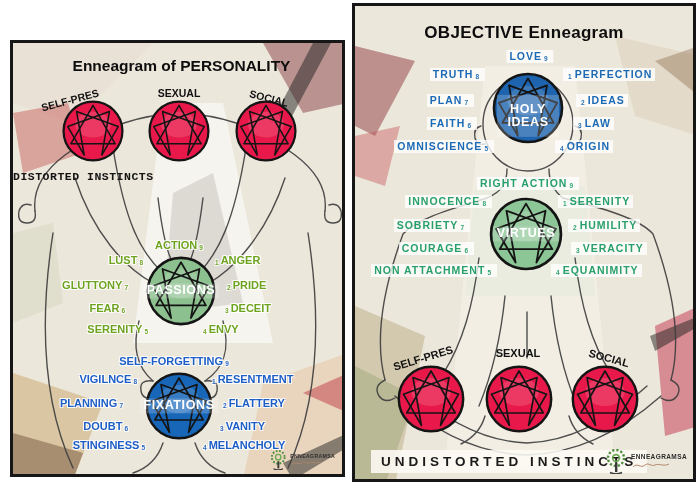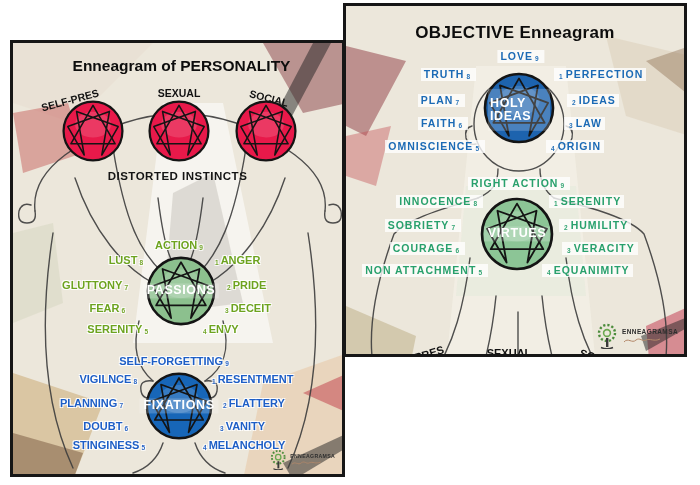--- a/index.html
+++ b/index.html
@@ -1,30 +1,30 @@
 <!DOCTYPE html>
 <html><head>
 <meta charset="utf-8">
 <style>
   html,body{margin:0;padding:0;background:#ffffff;}
   #stage{position:relative;width:700px;height:485px;background:#ffffff;overflow:hidden;
          font-family:"Liberation Sans", sans-serif;}
   .panel{position:absolute;border:3px solid #161616;background:#ece7db;overflow:hidden;box-sizing:border-box;}
   #pL{left:10px;top:40px;width:335px;height:437px;}
-  #pR{left:343px;top:3px;width:344px;height:354px;}
+  #pR{left:352px;top:3px;width:344px;height:479px;}
   .bg-art,.figure{position:absolute;left:0;top:0;pointer-events:none;}
   .ptitle{position:absolute;left:0;right:0;text-align:center;font-weight:bold;color:#0d0d0d;white-space:nowrap;}
   #pL .ptitle{top:4px;font-size:15.5px;margin-left:8px;}
   #pR .ptitle{top:6px;font-size:17px;letter-spacing:.3px;}
   .ennea{position:absolute;display:block;}
   .clabel{position:absolute;transform:translate(-50%,-50%);color:#fff;font-weight:bold;font-size:12.5px;
           letter-spacing:.6px;background:rgba(255,255,255,.2);padding:1px 4px;white-space:nowrap;line-height:1.05;}
-  .clabel.wrap{white-space:normal;width:58px;text-align:left;padding:8px 2px;}
+  .clabel.wrap{white-space:normal;width:58px;text-align:center;padding:8px 2px;margin-top:6px;}
   .ilabel{position:absolute;font-weight:bold;font-size:10.5px;color:#111;white-space:nowrap;}
-  .cap{position:absolute;left:0;right:0;text-align:center;font-weight:bold;color:#141414;}
+  .cap{position:absolute;left:0;right:0;font-weight:bold;color:#141414;font-family:Liberation Mono, monospace;}
   #pL .cap{top:127px;font-size:11.5px;letter-spacing:.5px;}
   .ucap-band{position:absolute;left:16px;top:444px;background:rgba(253,251,245,.88);color:#1b1b1b;
              font-weight:bold;font-size:13.5px;letter-spacing:4px;padding:4px 10px;white-space:nowrap;}
   .rword{position:absolute;line-height:1;white-space:nowrap;font-weight:bold;}
   .lw{font-size:11px;text-shadow:-1px -1px 0 rgba(255,255,255,.85),1px -1px 0 rgba(255,255,255,.85),
       -1px 1px 0 rgba(255,255,255,.85),1px 1px 0 rgba(255,255,255,.85);}
   .rw{font-size:10.5px;letter-spacing:1px;background:rgba(255,255,255,.78);padding:1px 3px;}
   .num{font-size:6.5px;font-weight:bold;opacity:.95;position:relative;top:1px;margin:0 2px;}
   .logo{position:absolute;display:flex;align-items:center;gap:3px;}
   #pL .logo{right:7px;bottom:4px;transform:scale(.8);transform-origin:bottom right;}

